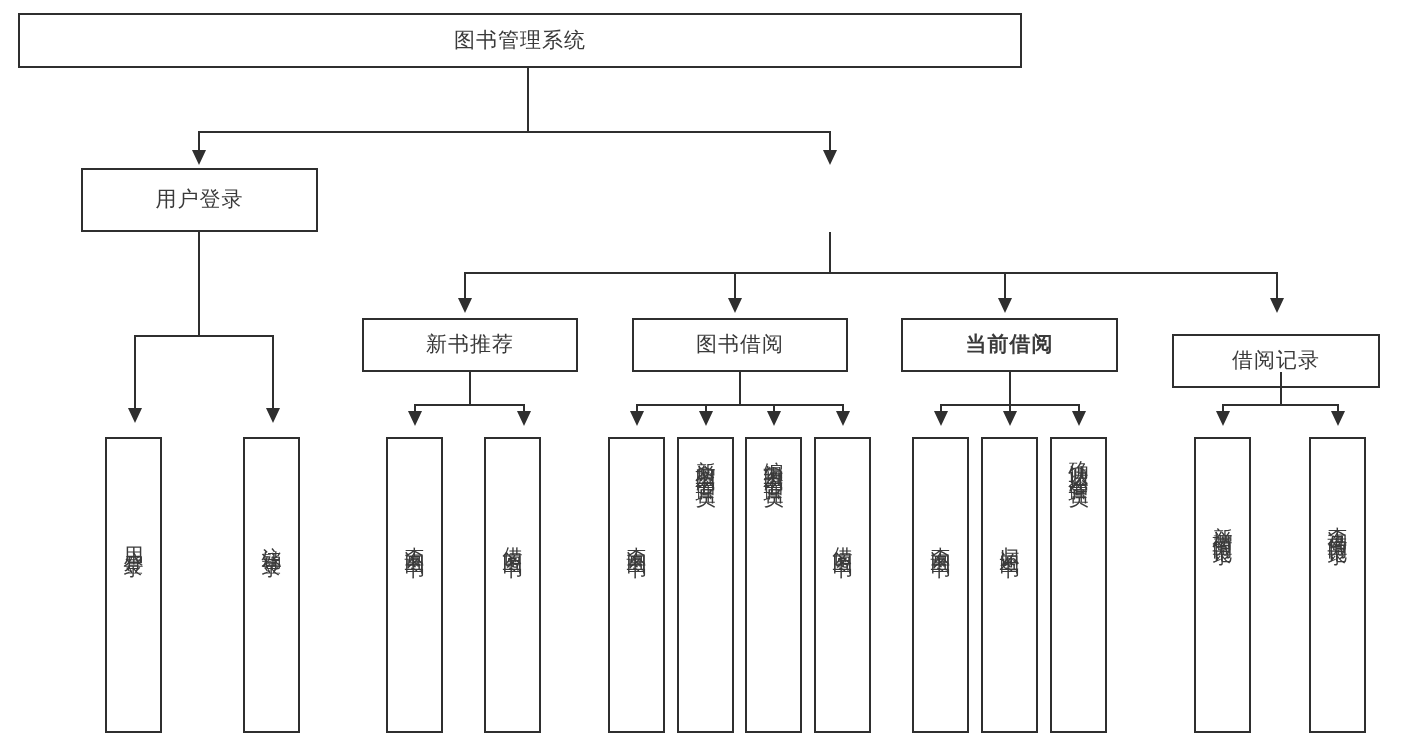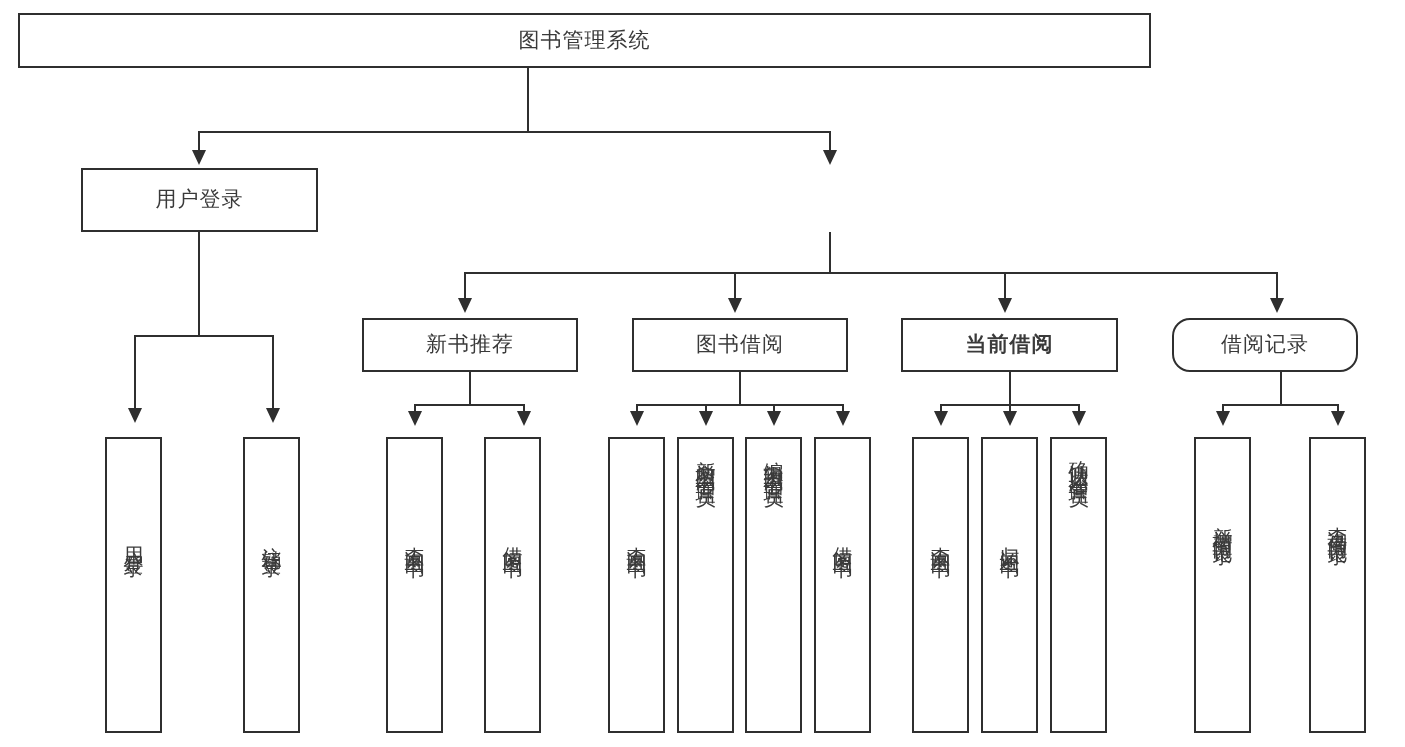--- a/index.html
+++ b/index.html
@@ -76,21 +76,21 @@
     letter-spacing:1px;
     white-space:nowrap;
     pointer-events:none;
   }
 </style>
 </head>
 <body>
 
 <div id="stage">
 
-  <div class="node" style="left:18px;top:13px;width:1133px;height:55px;">
+  <div class="node" style="left:18px;top:13px;width:1004px;height:55px;">
     <span class="label">图书管理系统</span>
   </div>
 
   <div class="ln vln" style="left:527px;top:68px;height:64px;"></div>
 
   <div class="ln hln" style="left:198px;top:131px;width:633px;"></div>
 
   <div class="ln vln" style="left:198px;top:131px;height:22px;"></div>
   <div class="arrow" style="left:192px;top:150px;"></div>
   <div class="ln vln" style="left:829px;top:131px;height:22px;"></div>
@@ -121,21 +121,21 @@
 
   <div class="node" style="left:362px;top:318px;width:216px;height:54px;">
     <span class="label">新书推荐</span>
   </div>
   <div class="node" style="left:632px;top:318px;width:216px;height:54px;">
     <span class="label">图书借阅</span>
   </div>
   <div class="node" style="left:901px;top:318px;width:217px;height:54px;font-weight:bold;">
     <span class="label">当前借阅</span>
   </div>
-  <div class="node" style="left:1172px;top:318px;width:186px;height:54px;border-radius:18px;">
+  <div class="node" style="left:1172px;top:334px;width:208px;height:54px;">
     <span class="label">借阅记录</span>
   </div>
 
   <div class="ln vln" style="left:469px;top:372px;height:33px;"></div>
   <div class="ln hln" style="left:414px;top:404px;width:111px;"></div>
   <div class="ln vln" style="left:414px;top:404px;height:9px;"></div>
   <div class="arrow" style="left:408px;top:411px;"></div>
   <div class="ln vln" style="left:523px;top:404px;height:9px;"></div>
   <div class="arrow" style="left:517px;top:411px;"></div>
 

